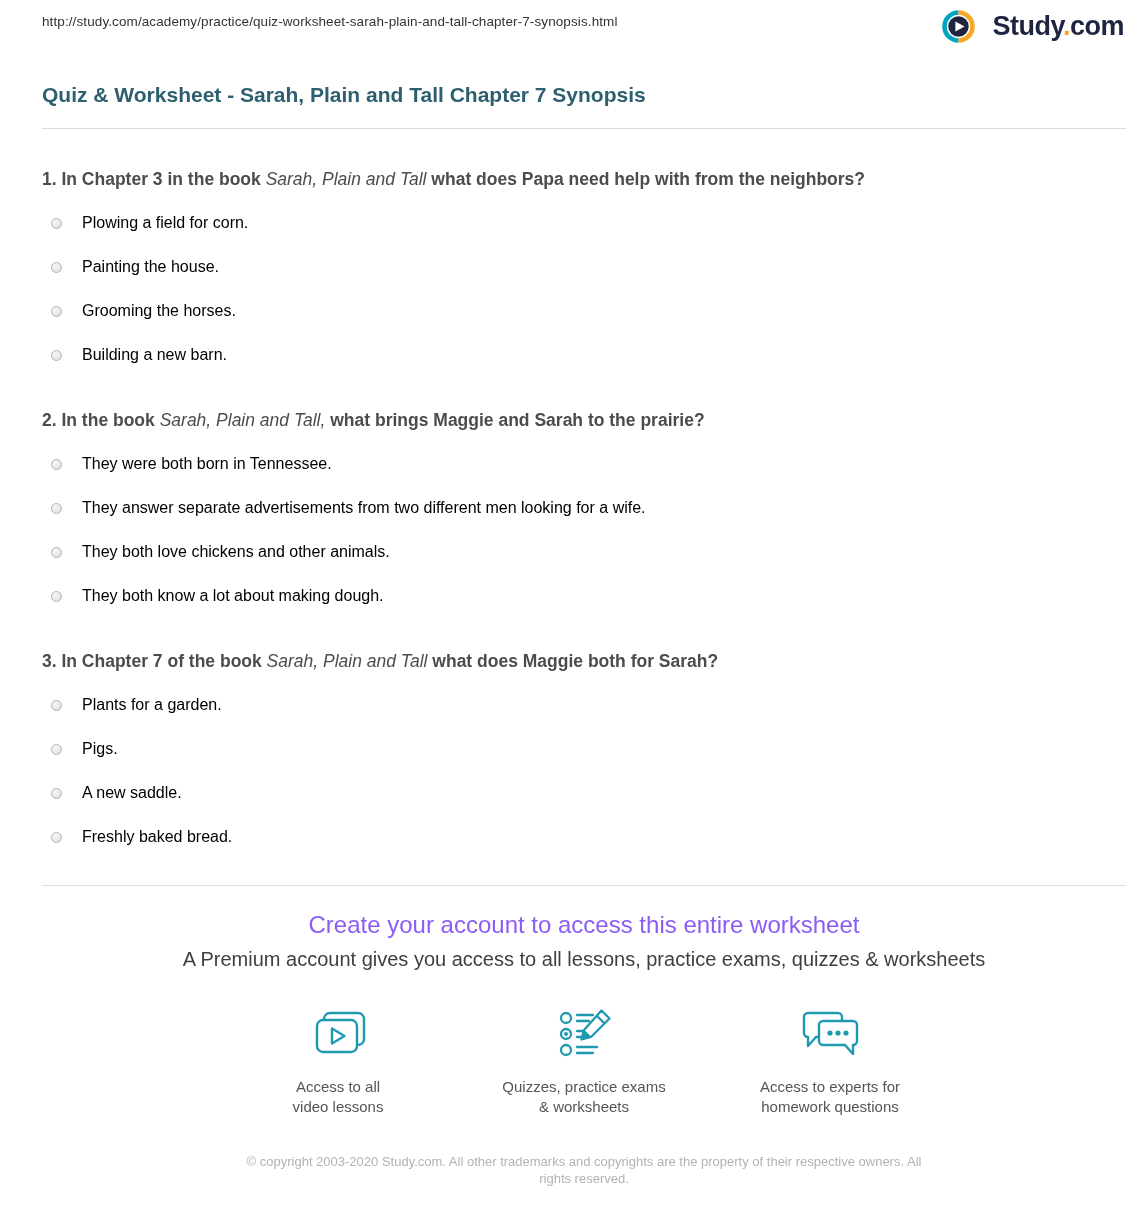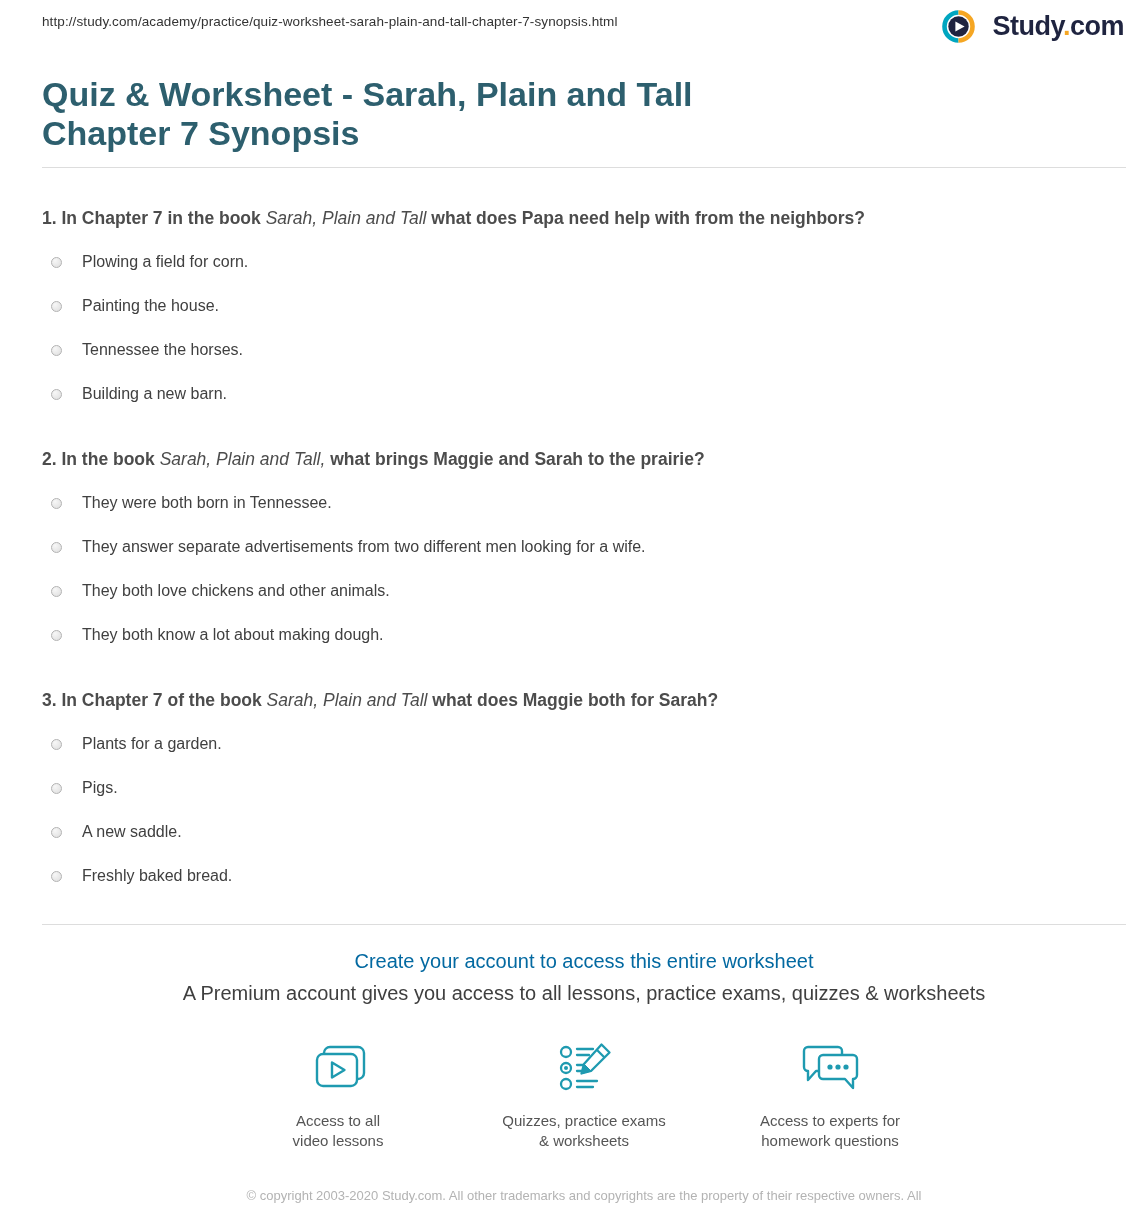--- a/index.html
+++ b/index.html
@@ -8,39 +8,39 @@
 
   
   .topbar { display: flex; justify-content: space-between; align-items: flex-start; padding: 10px 16px 0 14px; }
   .url { font-size: 13.5px; color: #333; padding-top: 4px; letter-spacing: 0.1px; }
   .logo { display: flex; align-items: center; gap: 17px; text-align: center; }
   .logo-word { font-size: 27px; font-weight: 700; color: #1f2440; letter-spacing: -0.5px; }
   .logo-dot { color: #f5a623; }
 
   
   .content { padding: 0 14px; }
-  h1.title { margin-top: 32px; font-size: 34px; line-height: 39px; font-weight: 600; color: #2d5f6e; max-width: 750px; }
+  h1.title { margin-top: 32px; font-size: 21px; line-height: 39px; font-weight: 600; color: #2d5f6e; max-width: 750px; }
   hr.rule { border: none; border-top: 1px solid #ddd; margin-top: 14px; }
 
   
   .question { margin-top: 40px; }
   .q-text { font-size: 17.5px; font-weight: 700; color: #4c4c4c; margin-bottom: 23px; }
   .q-text em { font-weight: 400; font-style: italic; }
   .option { display: flex; align-items: center; height: 20px; margin-bottom: 24px; margin-left: 9px; cursor: pointer; }
   .option:last-child { margin-bottom: 0; }
   .radio { width: 11px; height: 11px; border-radius: 50%; border: 1px solid #b3b3b3;
            background: radial-gradient(circle at 35% 30%, #f7f7f7, #ddd); flex: 0 0 auto; }
-  .opt-label { font-size: 16px; color: #404040; margin-left: 20px; }
+  .opt-label { font-size: 16px; color: #000000; margin-left: 20px; }
   .question + .question { margin-top: 45px; }
 
   hr.rule2 { border: none; border-top: 1px solid #ddd; margin-top: 38px; }
 
   
   .cta { text-align: center; }
-  .cta-heading { margin-top: 25px; font-size: 20px; font-weight: 400; color: #0369a1; }
+  .cta-heading { margin-top: 25px; font-size: 24px; font-weight: 400; color: #8b5cf6; }
   .cta-sub { margin-top: 9px; font-size: 20px; color: #3f3f3f; }
 
   .features { display: flex; justify-content: center; margin-top: 32px; gap: 29px; }
   .feature { width: 217px; text-align: center; }
   .feature-icon { height: 62px; display: flex; align-items: flex-end; justify-content: center; }
   .feature-label { margin-top: 12px; font-size: 15px; line-height: 20px; color: #555; }
 
   .copyright { margin: 36px auto 0; max-width: 710px; text-align: center; font-size: 13px; line-height: 17px; color: #b3b3b3; }
 
   svg { display: block; }
@@ -64,32 +64,32 @@
       <span class="logo-word"><span>Study</span><span class="logo-dot">.</span><span>com</span></span>
     </div>
   </div>
 
   <div class="content">
 
     <h1 class="title">Quiz &amp; Worksheet - Sarah, Plain and Tall Chapter 7 Synopsis</h1>
     <hr class="rule">
 
     <div class="question">
-      <p class="q-text"><span>1. In Chapter 7 in the book </span><em>Sarah, Plain and Tall</em><span> what does Papa need help with from the neighbors?</span></p>
+      <p class="q-text"><span>1. In Chapter 3 in the book </span><em>Sarah, Plain and Tall</em><span> what does Papa need help with from the neighbors?</span></p>
       <div class="option">
         <span class="radio"></span>
         <span class="opt-label">Plowing a field for corn.</span>
       </div>
       <div class="option">
         <span class="radio"></span>
         <span class="opt-label">Painting the house.</span>
       </div>
       <div class="option">
         <span class="radio"></span>
-        <span class="opt-label">Tennessee the horses.</span>
+        <span class="opt-label">Grooming the horses.</span>
       </div>
       <div class="option">
         <span class="radio"></span>
         <span class="opt-label">Building a new barn.</span>
       </div>
     </div>
 
     <div class="question">
       <p class="q-text"><span>2. In the book </span><em>Sarah, Plain and Tall,</em><span> what brings Maggie and Sarah to the prairie?</span></p>
       <div class="option">

